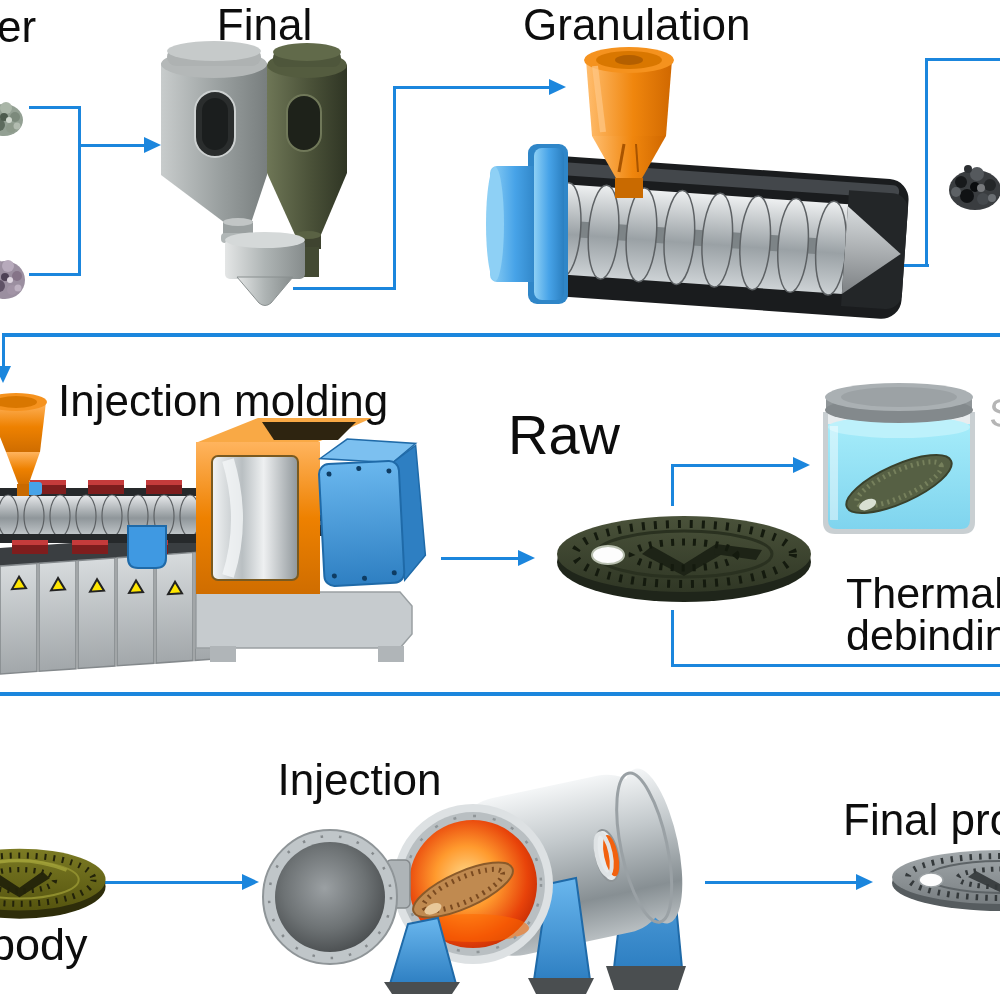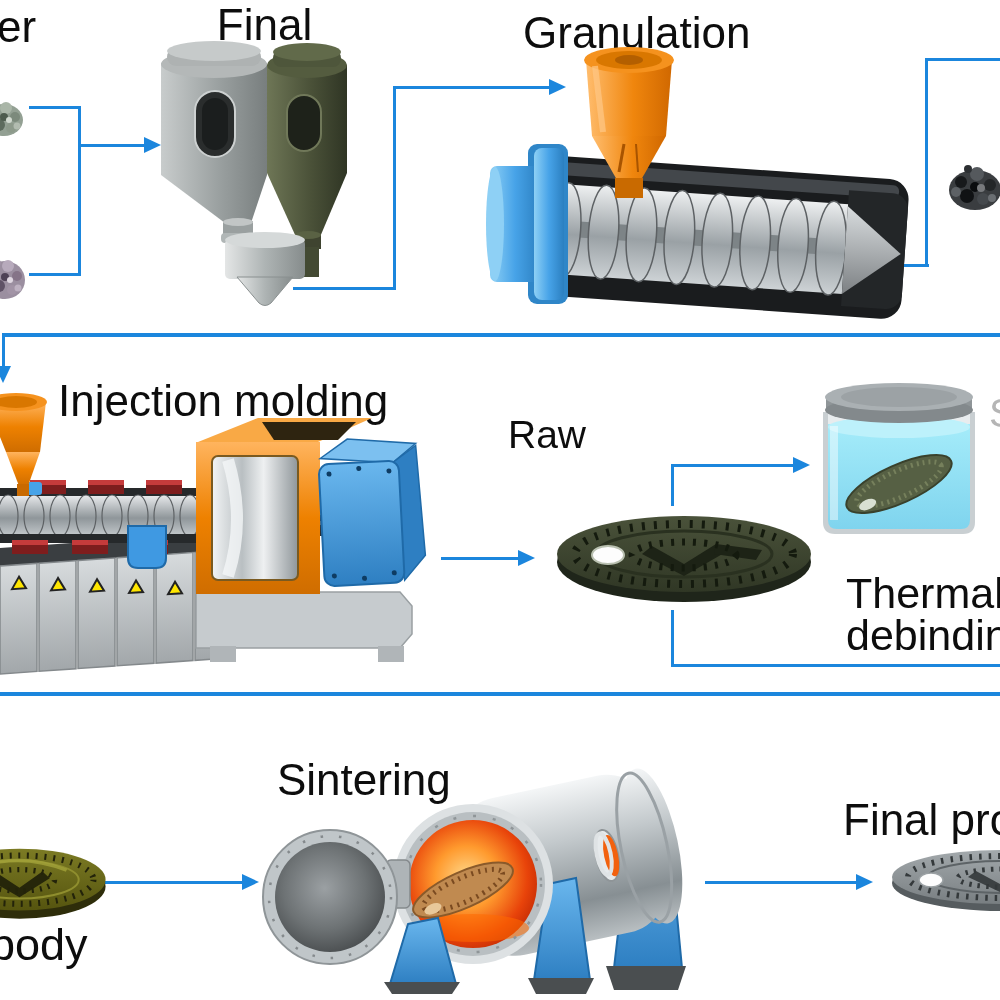--- a/index.html
+++ b/index.html
@@ -17,32 +17,32 @@
   .art{position:absolute;}
   svg{display:block;overflow:visible;}
 </style>
 </head>
 <body>
 
 <div id="stage">
 
   <div class="lbl" style="left:-3px;top:4px;">er</div>
   <div class="lbl center" style="left:192px;top:2px;width:145px;">Final</div>
-  <div class="lbl center" style="left:523px;top:2px;width:220px;margin-top:8px;">Granulation</div>
+  <div class="lbl center" style="left:523px;top:2px;width:220px;">Granulation</div>
   <div class="lbl center" style="left:58px;top:378px;width:300px;">Injection molding</div>
-  <div class="lbl" style="left:508px;top:410px;font-size:39px;line-height:49px;">
+  <div class="lbl" style="left:508px;top:410px;font-size:56px;line-height:49px;">
     <span style="display:block;">Raw</span>
   </div>
   <div class="lbl" style="left:989px;top:392px;font-size:40px;color:#b5b5b5;">S</div>
   <div class="lbl" style="left:846px;top:572px;font-size:43px;line-height:42px;">
     <span style="display:block;">Thermal</span>
     <span style="display:block;">debinding</span>
   </div>
   <div class="lbl" style="left:-10px;top:921px;font-size:45px;">body</div>
-  <div class="lbl center" style="left:277px;top:757px;width:165px;">Sintering</div>
+  <div class="lbl center" style="left:277px;top:757px;width:165px;">Injection</div>
   <div class="lbl" style="left:843px;top:797px;">Final product</div>
 
   <div class="hline" style="left:29px;top:106px;width:52px;"></div>
   <div class="vline" style="left:78px;top:106px;height:170px;"></div>
   <div class="hline" style="left:29px;top:273px;width:52px;"></div>
   <div class="hline" style="left:80px;top:144px;width:66px;"></div>
   <div class="arrow-r" style="left:144px;top:137px;"></div>
 
   <div class="hline" style="left:293px;top:287px;width:103px;"></div>
   <div class="vline" style="left:393px;top:86px;height:204px;"></div>

